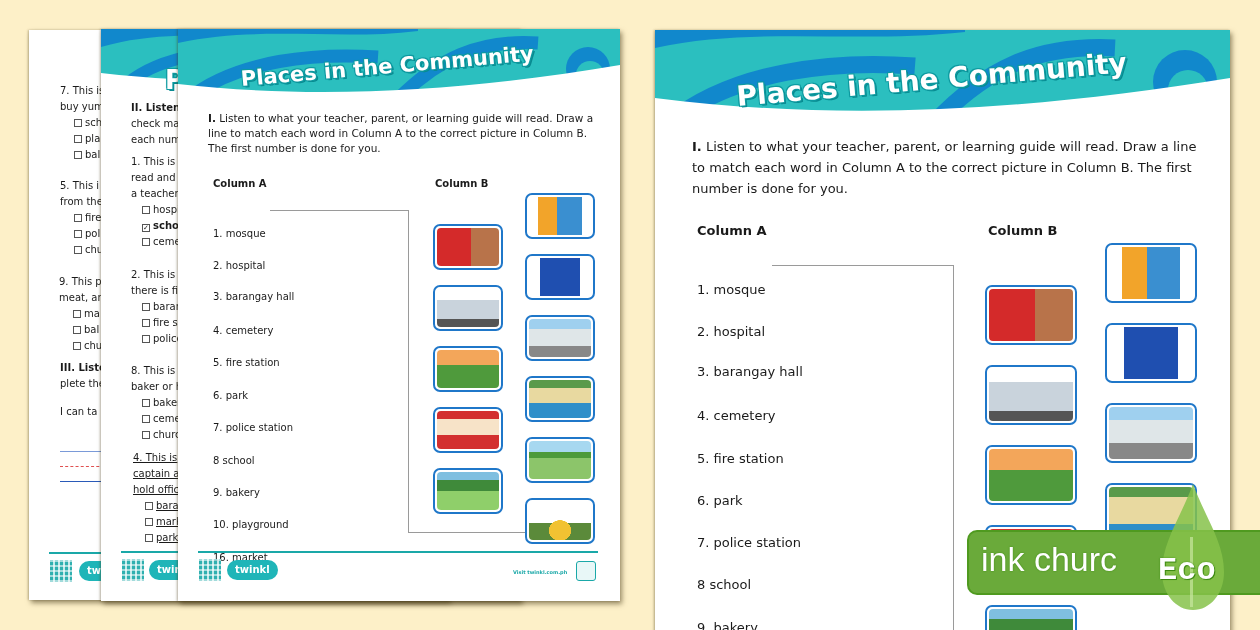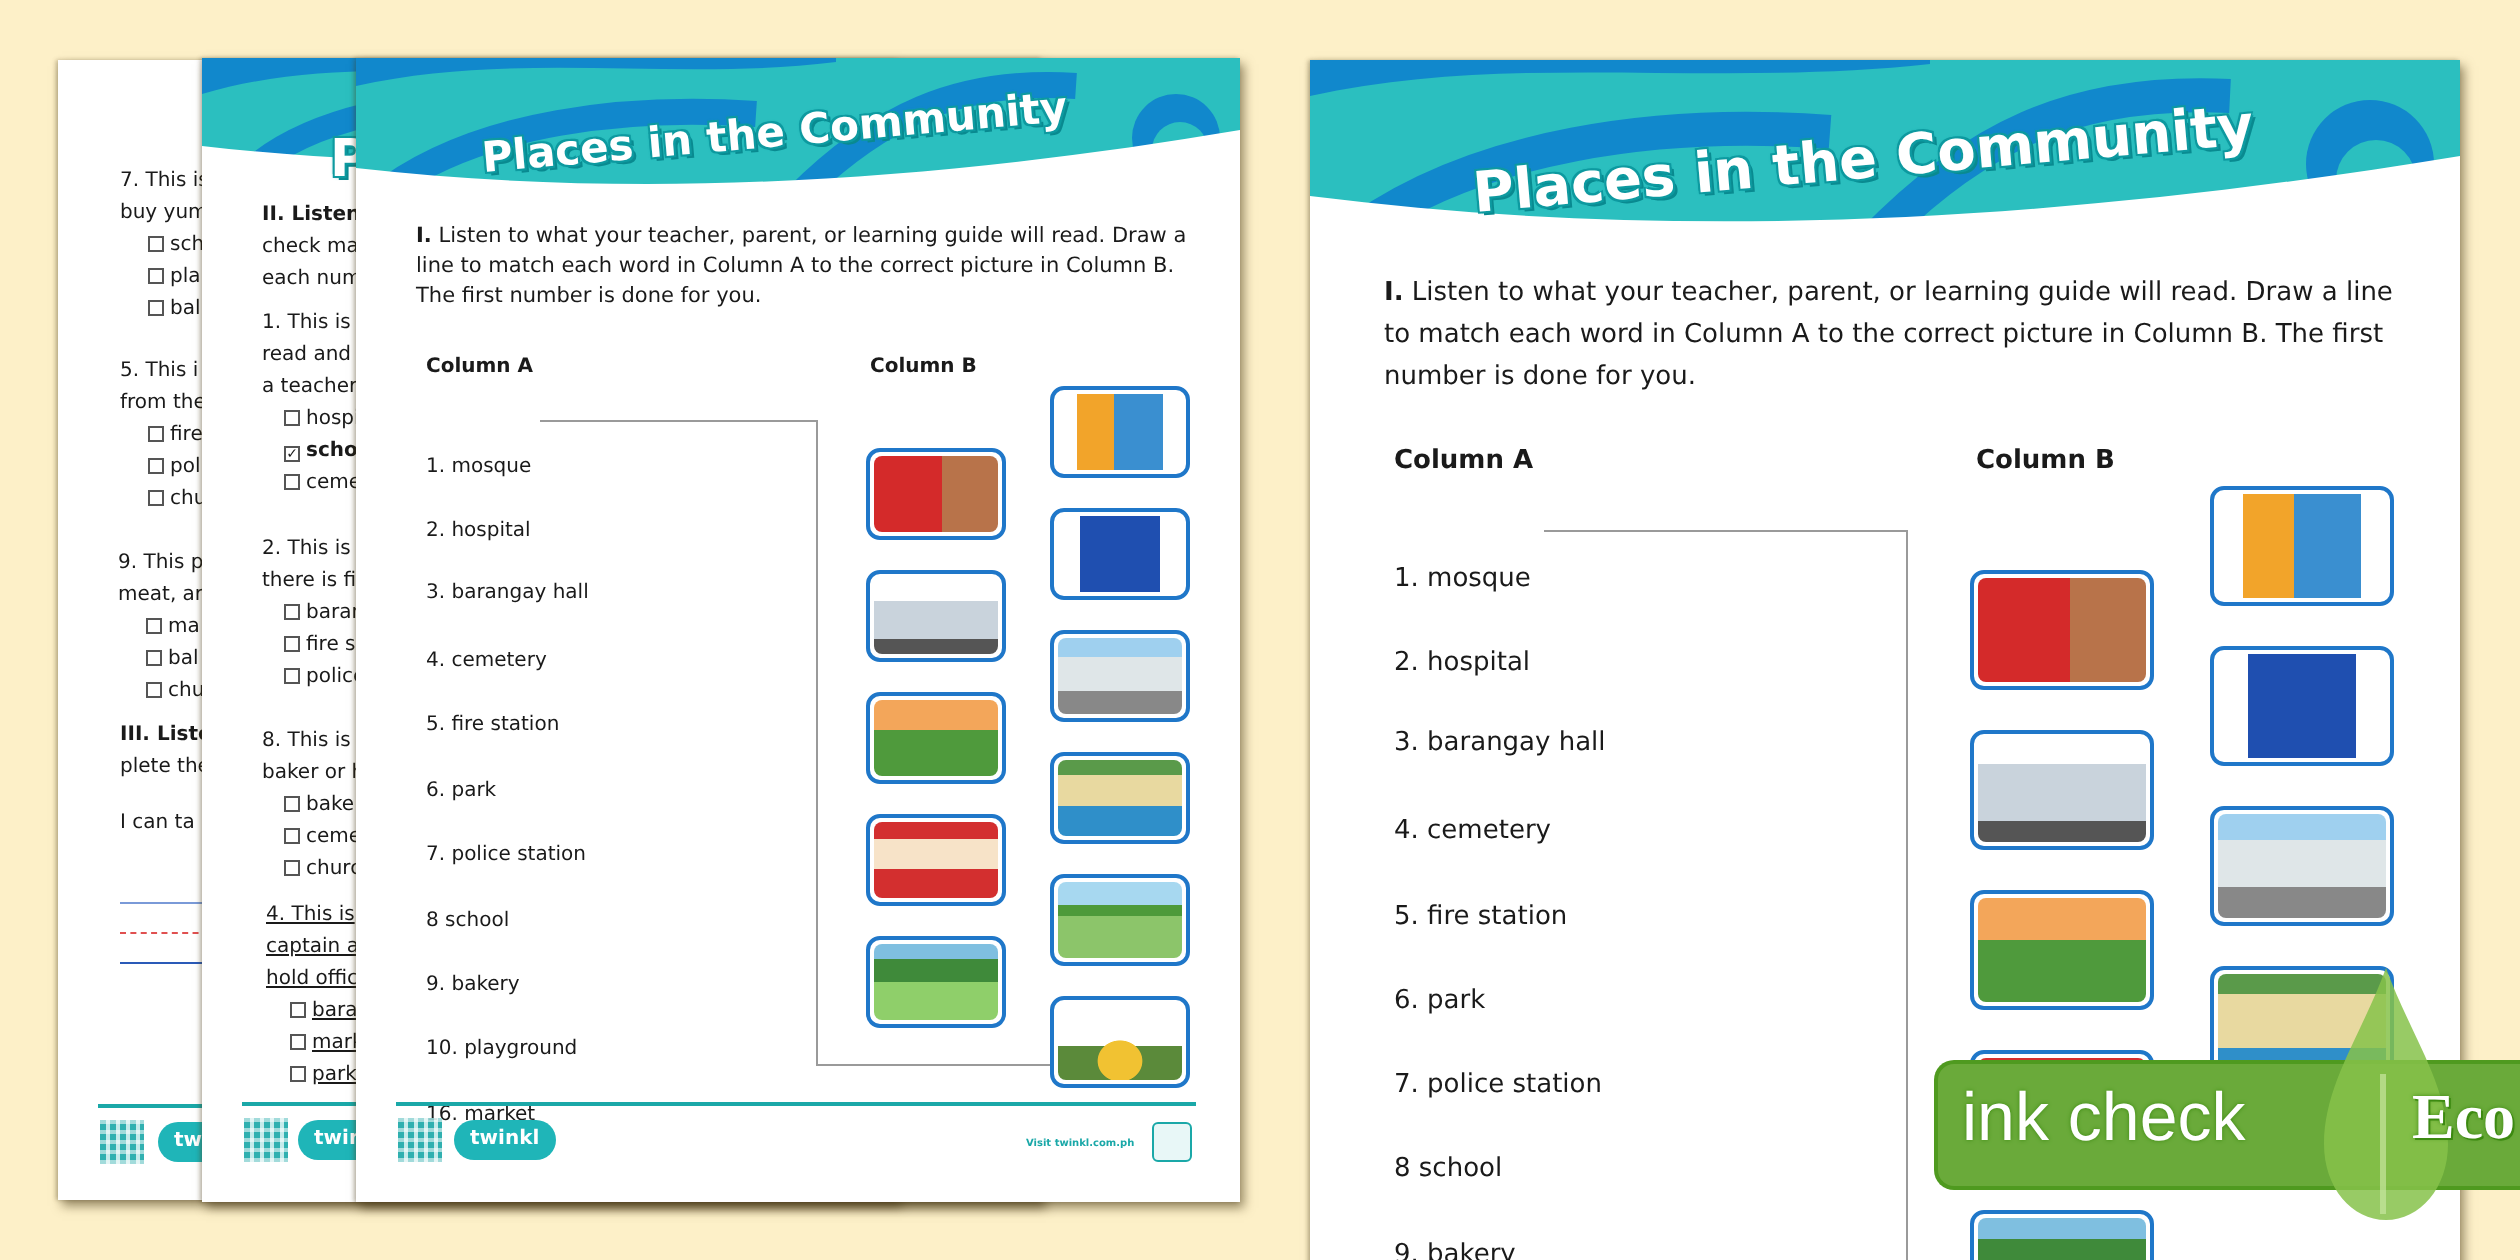--- a/index.html
+++ b/index.html
@@ -43,22 +43,22 @@
   .twinkl { position: absolute; height: 20px; padding: 0 8px; background: #1fb5b8; border-radius: 10px;
             color: #fff; font-weight: bold; font-size: 10px; line-height: 20px; font-family: "DejaVu Sans", sans-serif; }
   .visit { position: absolute; font-size: 5px; font-weight: bold; color: #1aa8a8; }
   .badge { position: absolute; width: 20px; height: 20px; border: 1px solid #1aa8a8; border-radius: 3px; background: #e8f7f7; }
 
   .eco { position: absolute; left: 967px; top: 530px; width: 300px; height: 65px; z-index: 10;
          background: #6aaa3a; border: 2px solid #4f9a1f; border-right: none; border-radius: 10px 0 0 10px; }
   .eco-label { position: absolute; left: 12px; top: 8px; font-size: 34px; color: #fff; font-family: "Liberation Sans", sans-serif;
                text-shadow: 0 0 2px #3d8a12; }
   .eco-drop { position: absolute; left: 1160px; top: 482px; width: 66px; height: 130px; z-index: 11; }
-  .eco-word { position: absolute; left: 1158px; top: 540px; z-index: 12; font-size: 32px; font-weight: bold; color: #fff;
-              font-family: Liberation Serif, serif; text-shadow: 0 0 2px #3d8a12, 1px 1px 0 #3d8a12; margin-left: 48px; }
+  .eco-word { position: absolute; left: 1158px; top: 552px; z-index: 12; font-size: 32px; font-weight: bold; color: #fff;
+              font-family: Liberation Mono, monospace; text-shadow: 0 0 2px #3d8a12, 1px 1px 0 #3d8a12; }
 </style>
 </head>
 <body>
 
 <div class="page p1">
   <div class="txt" style="left:31px;top:53px;font-size:10px;line-height:16px;">
     <div>7. This is</div>
       <div>buy yum</div>
     <div style="padding-left:14px"><span class="chk"></span><span>sch</span></div>
     <div style="padding-left:14px"><span class="chk"></span><span>pla</span></div>
@@ -278,19 +278,19 @@
     </div>
   <div class="pic" style="left:450px;top:373px;width:92px;height:60px;">
       <div class="scene" style="background:linear-gradient(180deg,#9fd0ef 0 25%,#dfe6e8 25% 70%,#888 70% 100%);"></div>
     </div>
   <div class="pic" style="left:450px;top:453px;width:92px;height:90px;">
       <div class="scene" style="background:linear-gradient(180deg,#5a9a4a 0 12%,#e8d9a0 12% 45%,#2f8fc9 45% 60%,#8cc56a 60% 100%);"></div>
     </div>
 </div>
 
 <div class="eco">
-  <div class="eco-label">ink check</div>
+  <div class="eco-label">ink churc</div>
 </div>
 <svg class="eco-drop" viewBox="0 0 66 130">
   <path d="M33,2 C45,35 64,60 64,90 C64,112 50,128 33,128 C16,128 2,112 2,90 C2,60 21,35 33,2 Z" fill="#86c24a" opacity="0.85"></path>
   <rect x="30" y="55" width="3" height="70" fill="#c8e6a0" opacity="0.7"></rect>
 </svg>
 <div class="eco-word">Eco</div>
 
 </body></html>

